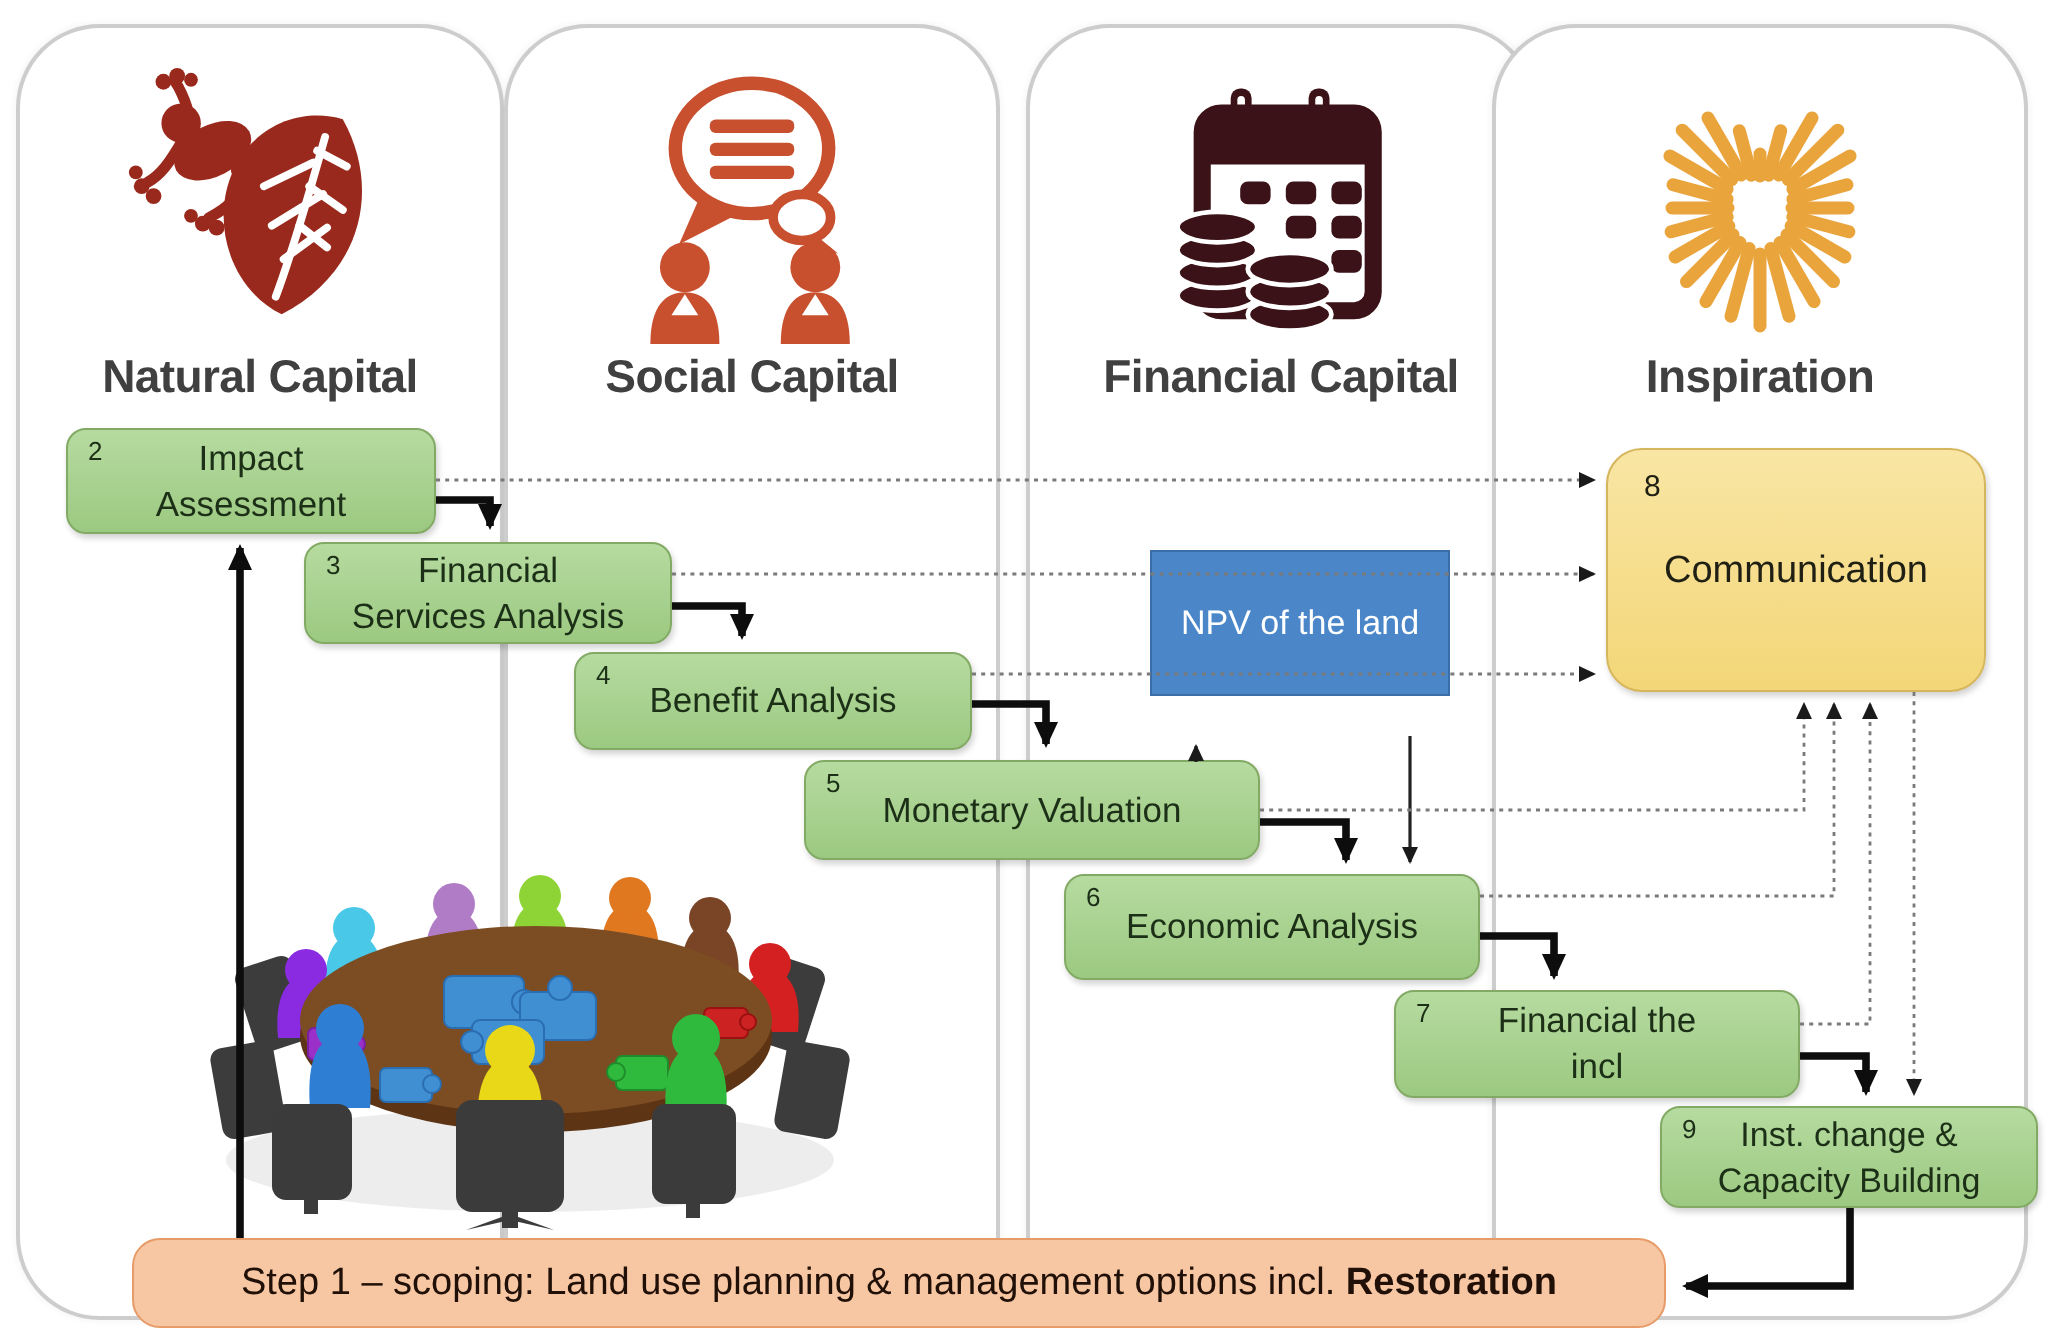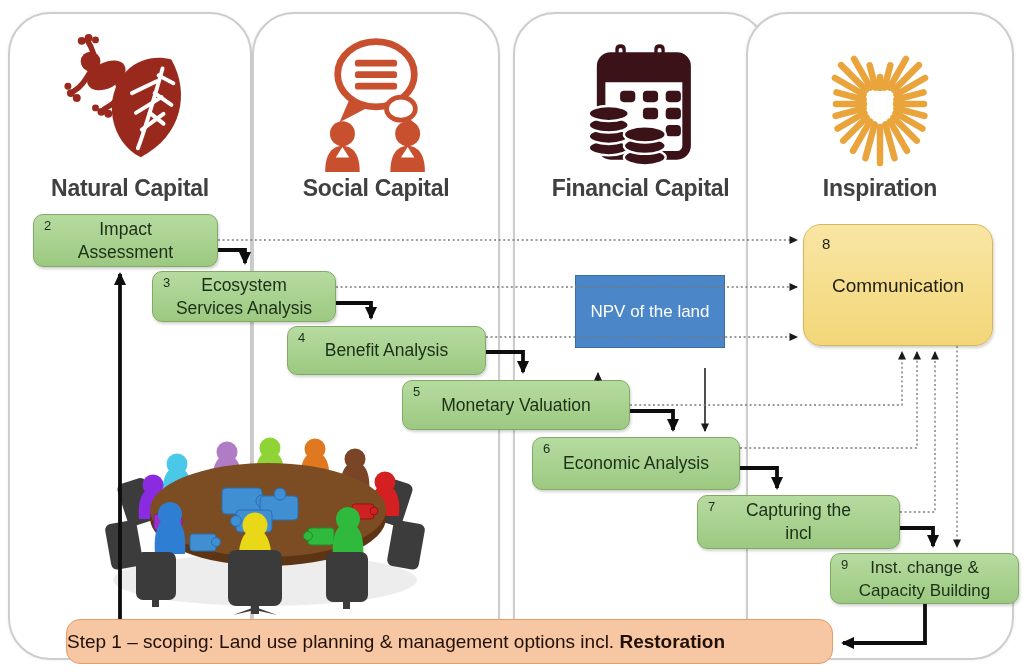--- a/index.html
+++ b/index.html
@@ -32,21 +32,21 @@
   #box-institutional{left:830px;top:553px;width:189px;height:51px;font-size:17px;}
   #box-npv{left:575px;top:275px;width:150px;height:73px;background:var(--box-blue,#4a86c8);
            border:1px solid #3b6ea6;border-radius:0;color:#fff;font-size:17px;
            box-shadow:none;}
   #box-communication{left:803px;top:224px;width:190px;height:122px;border-radius:18px;
            background:linear-gradient(180deg,var(--box-yellow,#f9e6a4),#f3d678);
            border:1.5px solid #d6b65c;color:#1f1f14;font-size:19px;}
   #box-communication .num{left:18px;top:12px;font-size:15px;}
   #step-bar{position:absolute;left:66px;top:619px;width:767px;height:45px;box-sizing:border-box;
            background:var(--bar-salmon,#f7c6a2);border:1.5px solid #e79b68;border-radius:14px;
-           display:flex;align-items:center;justify-content:flex-start;
+           display:flex;align-items:center;justify-content:center;
            font-size:19px;color:#201008;z-index:4;}
   #arrow-layer{position:absolute;left:0;top:0;z-index:6;pointer-events:none;}
   #clipart{position:absolute;left:100px;top:422px;z-index:1;}
   .pbox{z-index:3;}
   .col{z-index:0;}
   .t{fill:none;stroke:#0d0d0d;stroke-width:3.8;}
   .n{fill:none;stroke:#222;stroke-width:1.6;}
   .d{fill:none;stroke:#7a7a7a;stroke-width:1.4;stroke-dasharray:2 2.6;}
 </style>
 </head>
@@ -265,21 +265,21 @@
   </svg>
 
   <div class="pbox" id="box-impact">
     <span class="num">2</span>
     <span>Impact</span>
     <span>Assessment</span>
   </div>
 
   <div class="pbox" id="box-ecosystem">
     <span class="num">3</span>
-    <span>Ecosystem</span>
+    <span>Financial</span>
     <span>Services Analysis</span>
   </div>
 
   <div class="pbox" id="box-benefit">
     <span class="num">4</span>
     <span>Benefit Analysis</span>
   </div>
 
   <div class="pbox" id="box-monetary">
     <span class="num">5</span>
@@ -295,21 +295,21 @@
     <span>Communication</span>
   </div>
 
   <div class="pbox" id="box-economic">
     <span class="num">6</span>
     <span>Economic Analysis</span>
   </div>
 
   <div class="pbox" id="box-capturing">
     <span class="num">7</span>
-    <span>Capturing the</span>
+    <span>Financial the</span>
     <span>incl</span>
   </div>
 
   <div class="pbox" id="box-institutional">
     <span class="num">9</span>
     <span>Inst.  change &amp;</span>
     <span>Capacity Building</span>
   </div>
 
   <div id="step-bar">

